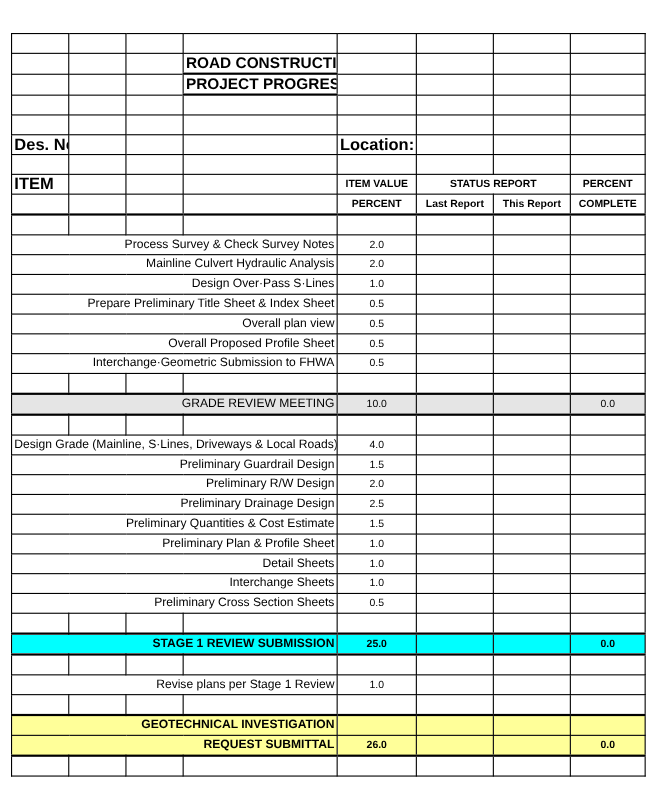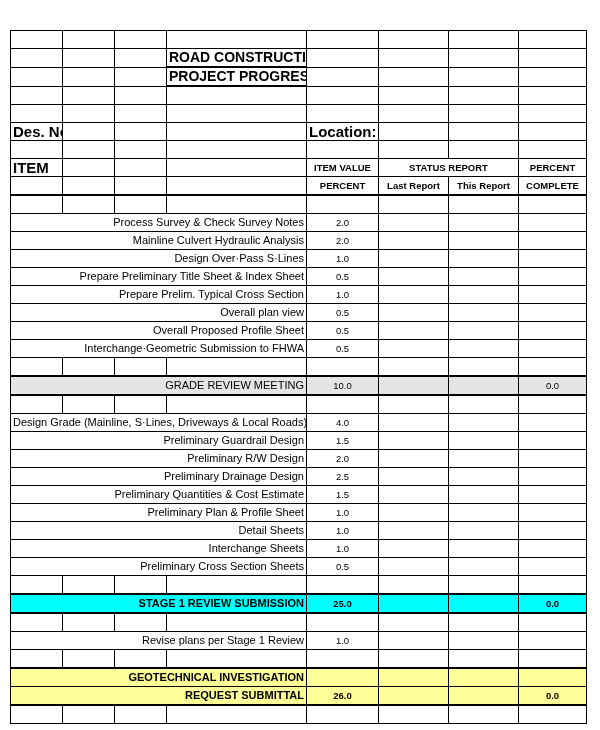--- a/index.html
+++ b/index.html
@@ -239,27 +239,20 @@
           <td class="num"></td>
         </tr>
         <tr>
           <td class="item-text" colspan="4">Prepare Preliminary Title Sheet &amp; Index Sheet</td>
           <td class="num">0.5</td>
           <td class="num"></td>
           <td class="num"></td>
           <td class="num"></td>
         </tr>
         <tr>
-          <td class="item-text" colspan="4">Prepare Prelim. Typical Cross Section</td>
-          <td class="num">1.0</td>
-          <td class="num"></td>
-          <td class="num"></td>
-          <td class="num"></td>
-        </tr>
-        <tr>
           <td class="item-text" colspan="4">Overall plan view</td>
           <td class="num">0.5</td>
           <td class="num"></td>
           <td class="num"></td>
           <td class="num"></td>
         </tr>
         <tr>
           <td class="item-text" colspan="4">Overall Proposed Profile Sheet</td>
           <td class="num">0.5</td>
           <td class="num"></td>

